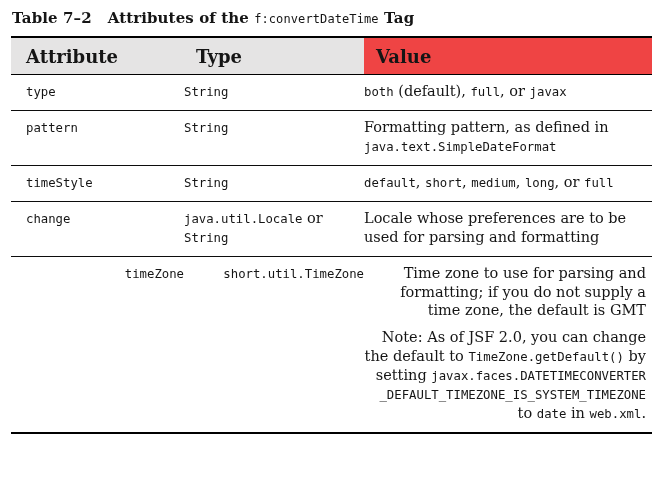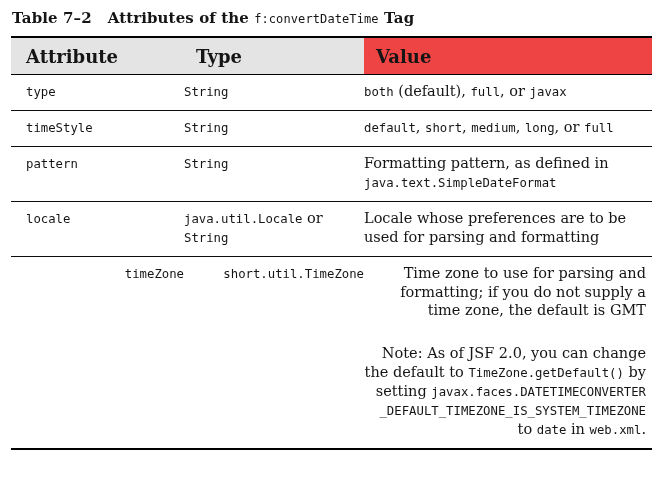--- a/index.html
+++ b/index.html
@@ -40,21 +40,21 @@
     padding:7px 0 9px 0;border-bottom:1px solid #0c0c0c;
   }
   tbody tr:last-child td{border-bottom:none;text-align:right;}
   tbody td.c1{padding-left:15px;}
   tbody td.c3{padding-right:6px;}
   .mono{
     font-family:"DejaVu Sans Mono", monospace;
     font-size:12.3px;
   }
   td.c3 p{margin:0;}
-  td.c3 p + p{margin-top:24px;}
+  td.c3 p + p{margin-top:8px;}
 </style>
 </head>
 <body>
 
 <div class="page">
 
   <div class="table-title">
     <span class="num">Table 7–2</span><span id="title-body"><span>Attributes of the </span><span class="mono">f:convertDateTime</span><span> Tag</span></span>
   </div>
 
@@ -73,35 +73,35 @@
     </thead>
     <tbody id="rows">
         <tr>
           <td class="c1"><span class="mono">type</span></td>
           <td class="c2"><span class="mono">String</span></td>
           <td class="c3">
             <p><span class="mono">both</span><span> (default), </span><span class="mono">full</span><span>, or </span><span class="mono">javax</span></p>
           </td>
         </tr>
         <tr>
+          <td class="c1"><span class="mono">pattern</span></td>
+          <td class="c2"><span class="mono">String</span></td>
+          <td class="c3">
+            <p><span>Formatting pattern, as defined in </span><span class="mono">java.text.SimpleDateFormat</span></p>
+          </td>
+        </tr>
+        <tr>
           <td class="c1"><span class="mono">timeStyle</span></td>
           <td class="c2"><span class="mono">String</span></td>
           <td class="c3">
             <p><span class="mono">default</span><span>, </span><span class="mono">short</span><span>, </span><span class="mono">medium</span><span>, </span><span class="mono">long</span><span>, or </span><span class="mono">full</span></p>
           </td>
         </tr>
         <tr>
-          <td class="c1"><span class="mono">pattern</span></td>
-          <td class="c2"><span class="mono">String</span></td>
-          <td class="c3">
-            <p><span>Formatting pattern, as defined in </span><span class="mono">java.text.SimpleDateFormat</span></p>
-          </td>
-        </tr>
-        <tr>
-          <td class="c1"><span class="mono">locale</span></td>
+          <td class="c1"><span class="mono">change</span></td>
           <td class="c2"><span class="mono">java.util.Locale</span><span> or </span><span class="mono">String</span></td>
           <td class="c3">
             <p><span>Locale whose preferences are to be used for parsing and formatting</span></p>
           </td>
         </tr>
         <tr>
           <td class="c1"><span class="mono">timeZone</span></td>
           <td class="c2"><span class="mono">short.util.TimeZone</span></td>
           <td class="c3">
             <p><span>Time zone to use for parsing and formatting; if you do not supply a time zone, the default is GMT</span></p>

